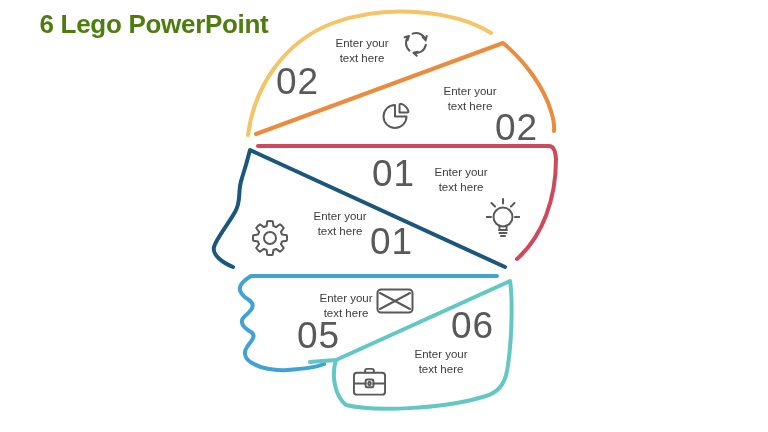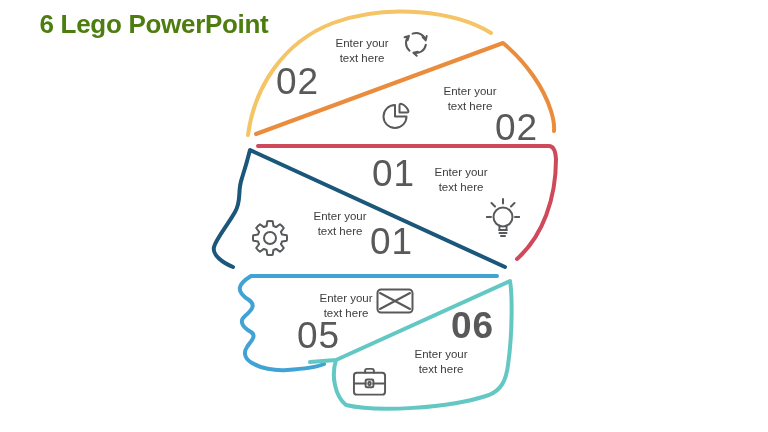--- a/index.html
+++ b/index.html
@@ -113,21 +113,21 @@
     <span class="icon" style="left:376px;top:288px;">
       <svg width="38" height="26" viewBox="0 0 38 26">
         <rect x="1.5" y="1.5" width="35" height="23" rx="3.5"></rect>
         <path d="M 4 5 L 34 21 M 34 5 L 4 21"></path>
       </svg>
     </span>
   </div>
 
   
   <div style="display:contents">
-    <div class="num" style="left:451px;top:305px;font-weight:bold;">06</div>
+    <div class="num" style="left:451px;top:305px;">06</div>
     <div class="lbl" style="left:408px;top:347px;">Enter your text here</div>
     <span class="icon" style="left:352px;top:365px;">
       <svg width="35" height="33" viewBox="0 0 36 33">
         <path d="M 13.5 7.5 V 5.5 Q 13.5 3.5 15.5 3.5 H 20.5 Q 22.5 3.5 22.5 5.5 V 7.5"></path>
         <rect x="2" y="7.5" width="32" height="22.5" rx="3"></rect>
         <path d="M 2 18.5 H 14 M 22 18.5 H 34"></path>
         <rect x="14" y="14.5" width="8" height="8" rx="1.5"></rect>
         <rect x="16.8" y="17" width="2.4" height="3.2" rx="0.8"></rect>
       </svg>
     </span>

